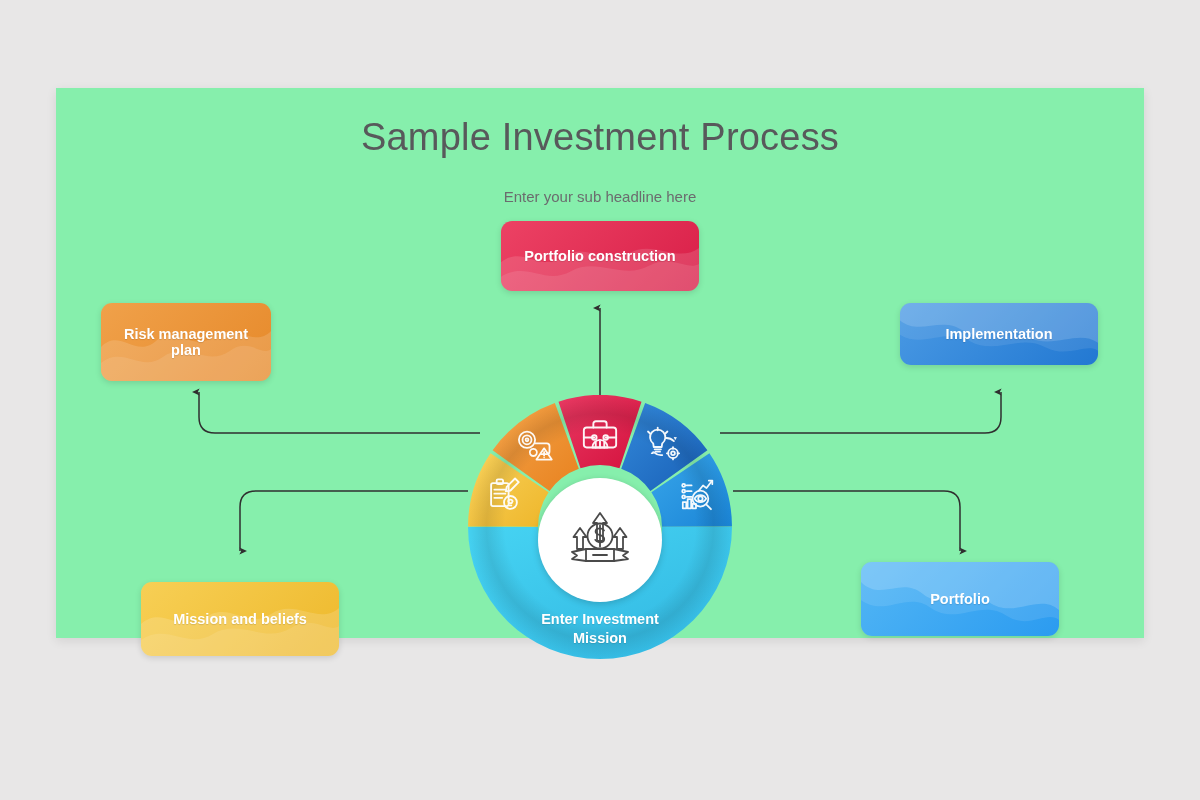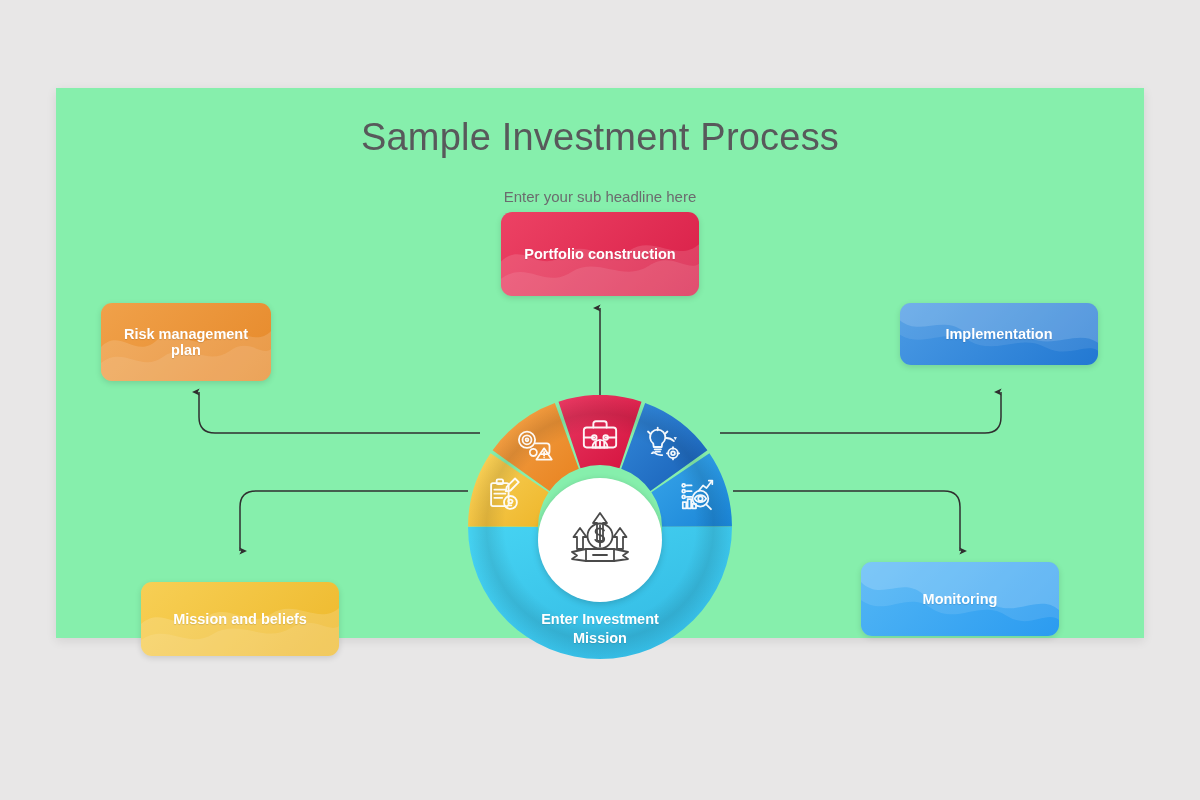--- a/index.html
+++ b/index.html
@@ -64,21 +64,21 @@
     z-index: 3;
     width: 100%;
     text-align: center;
     font-size: 14.5px;
     font-weight: bold;
     color: #ffffff;
     text-shadow: 0 1px 1px rgba(0,0,0,0.12);
     padding: 0 10px;
     box-sizing: border-box;
   }
-  #box-portfolio   { left: 501px; top: 212px; width: 198px; height: 84px; }
+  #box-portfolio   { left: 501px; top: 221px; width: 198px; height: 70px; }
   #box-risk        { left: 101px; top: 303px; width: 170px; height: 78px; }
   #box-implement   { left: 900px; top: 303px; width: 198px; height: 62px; }
   #box-mission     { left: 141px; top: 562px; width: 198px; height: 74px; margin-top: 20px; }
   #box-monitoring  { left: 861px; top: 562px; width: 198px; height: 74px; }
 
   #connectors {
     position: absolute;
     left: 0; top: 0;
     width: 1200px;
     height: 800px;
@@ -334,14 +334,14 @@
     <path d="M0,58 C26,40 46,68 72,52 C98,36 124,62 150,46 C172,32 188,52 198,44 L198,74 L0,74 Z" fill="#ffffff" opacity="0.10"></path>
   </svg>
   <div class="node-label">Mission and beliefs</div>
 </div>
 
 <div class="node-box" id="box-monitoring" style="background:linear-gradient(135deg,#52b6f5 0%,#2b9bf0 100%);">
   <svg class="wave-layer" viewBox="0 0 198 74" preserveAspectRatio="none">
     <path d="M0,20 C20,40 40,14 62,32 C84,50 104,22 128,40 C152,58 178,30 198,48 L198,0 L0,0 Z" fill="#ffffff" opacity="0.17"></path>
     <path d="M0,38 C24,56 46,28 70,46 C96,64 120,36 146,54 C168,68 186,48 198,58 L198,0 L0,0 Z" fill="#ffffff" opacity="0.10"></path>
   </svg>
-  <div class="node-label">Monitoring</div>
+  <div class="node-label">Portfolio</div>
 </div>
 
 </body></html>

